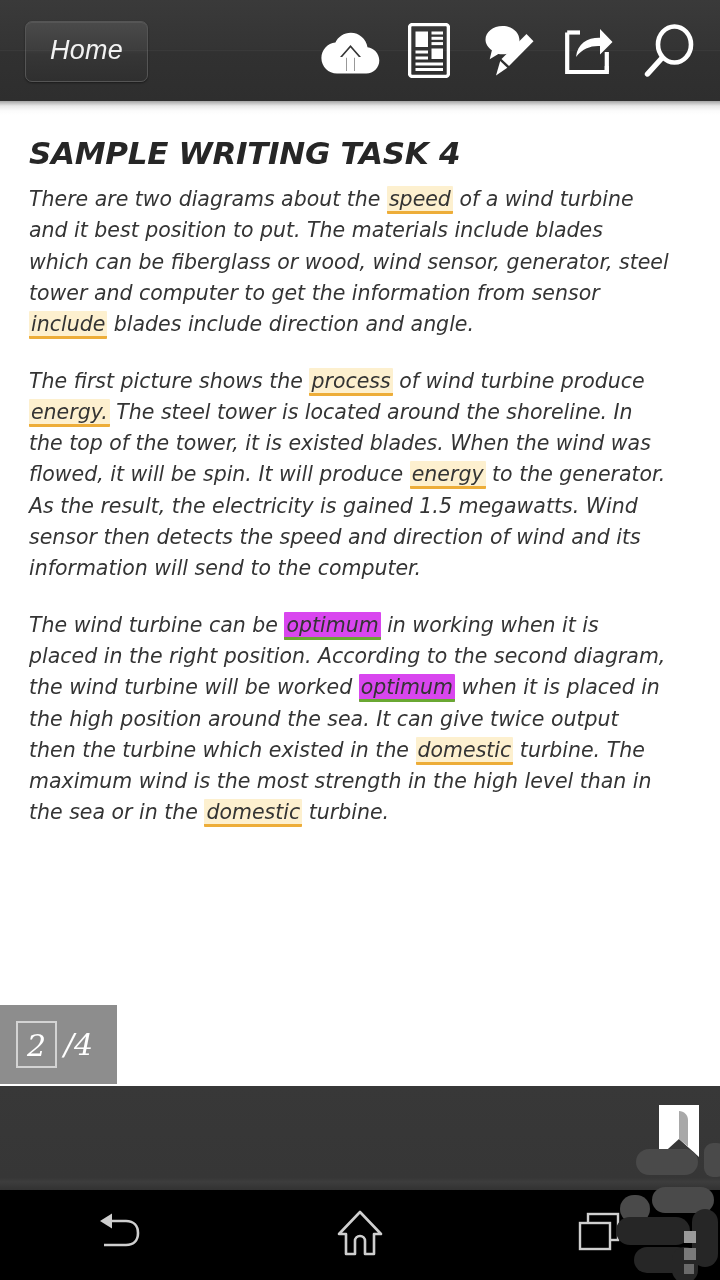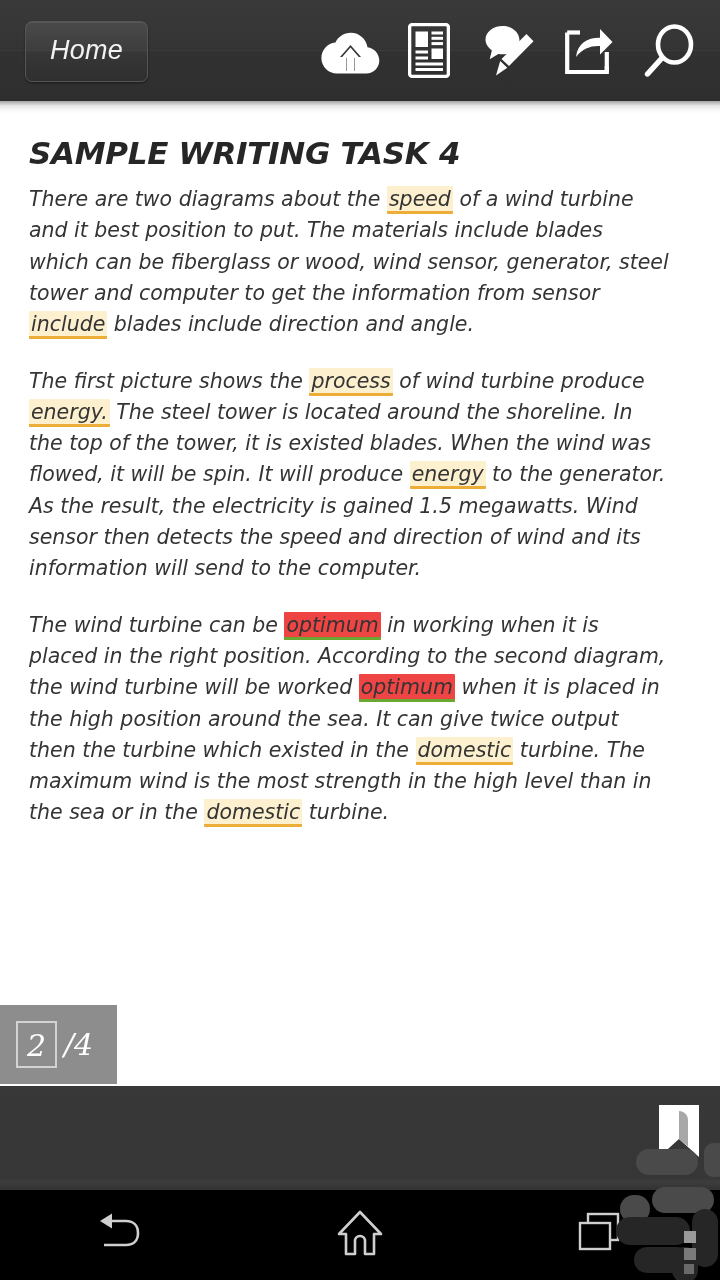--- a/index.html
+++ b/index.html
@@ -117,21 +117,21 @@
 
   .hl {
     padding: 1px 2px 0 2px;
     border-radius: 1px;
   }
   .hl-amber {
     background: #fdf0cf;
     border-bottom: 3px solid #edad39;
   }
   .hl-green {
-    background: #ef4444;
+    background: #d946ef;
     border-bottom: 3px solid #6aa832;
   }
 
   
   .page-indicator {
     position: absolute;
     left: 0; top: 1005px;
     width: 117px; height: 79px;
     background: rgba(125,125,125,0.88);
     display: flex;

